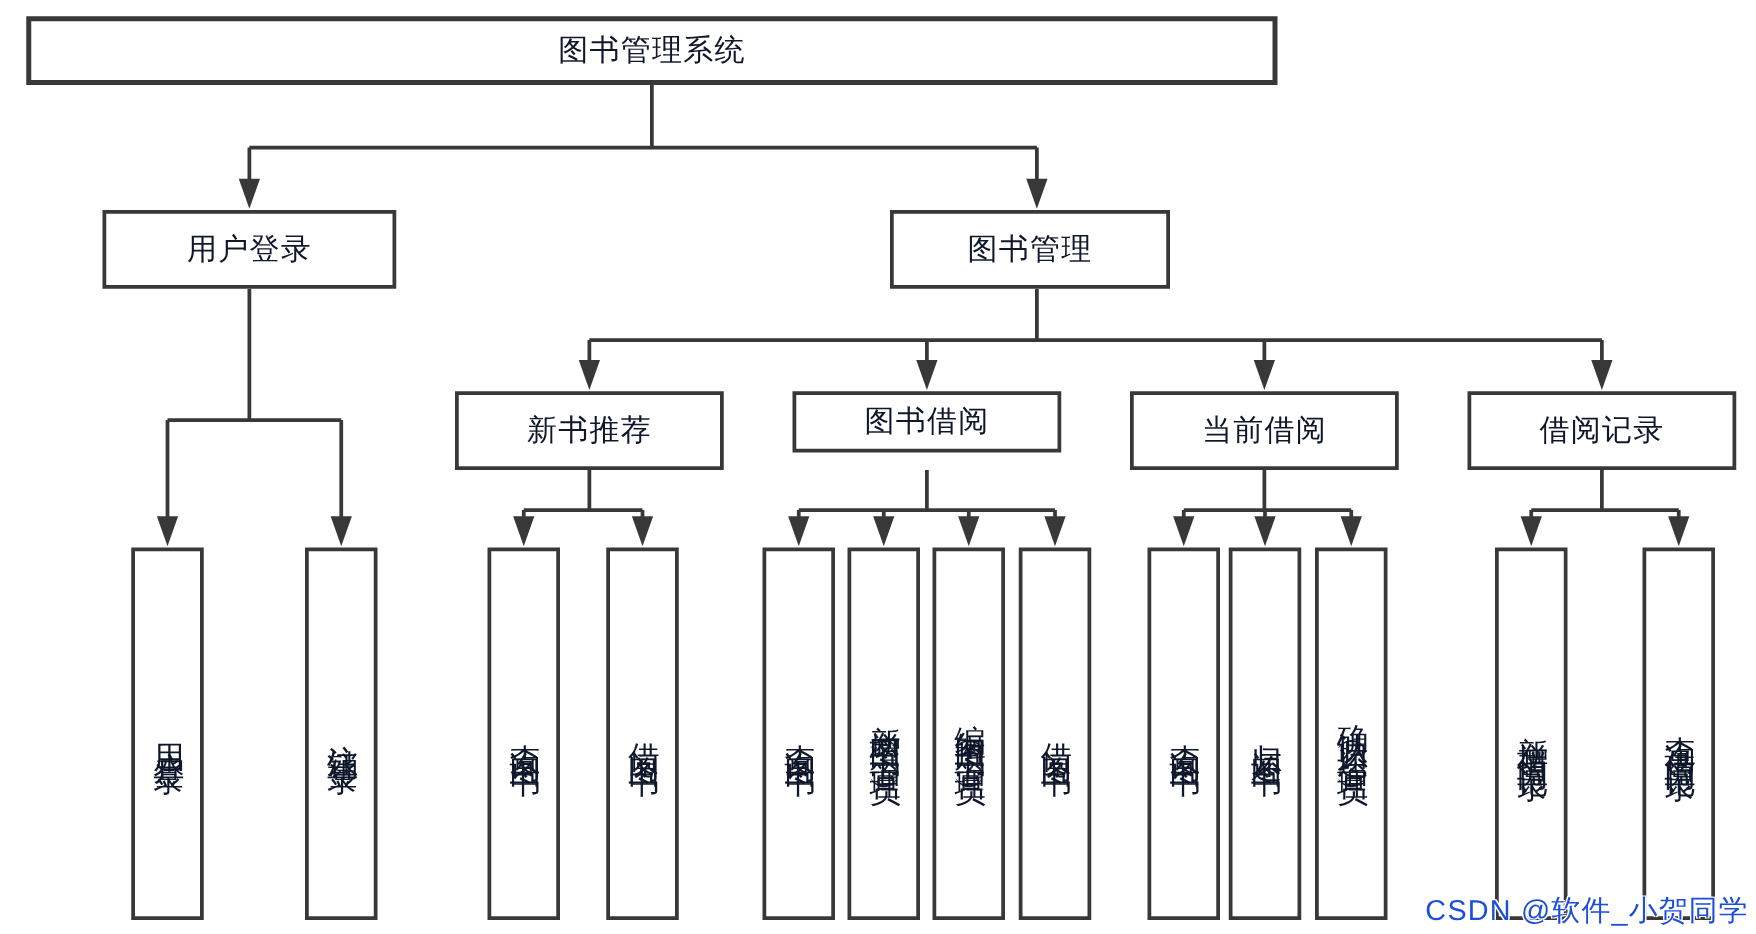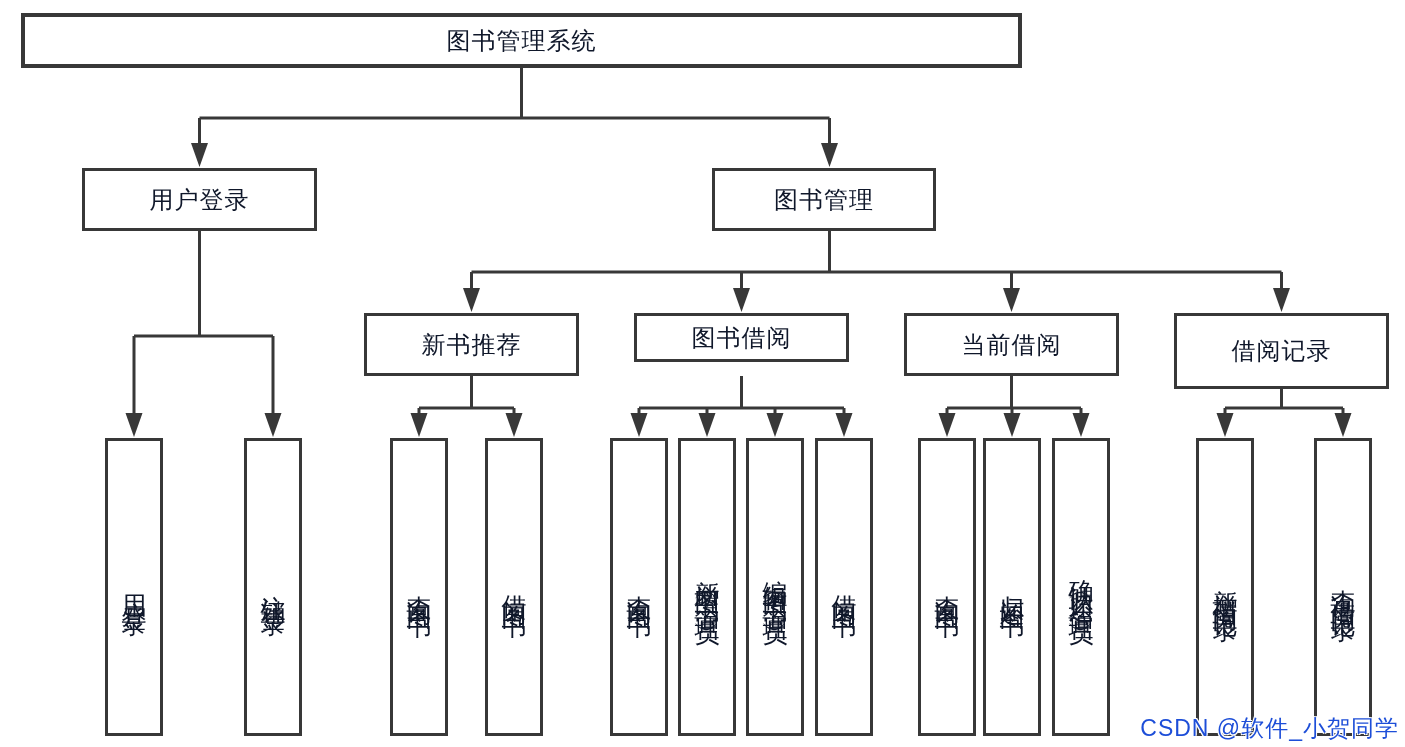--- a/index.html
+++ b/index.html
@@ -111,21 +111,21 @@
   </svg>
 
   <div class="box h root" style="left:21px; top:13px; width:1001px; height:55px;">图书管理系统</div>
 
   <div class="box h" style="left:82px; top:168px; width:235px; height:63px;">用户登录</div>
   <div class="box h" style="left:712px; top:168px; width:224px; height:63px;">图书管理</div>
 
   <div class="box h" style="left:364px; top:313px; width:215px; height:63px;">新书推荐</div>
   <div class="box h" style="left:634px; top:313px; width:215px; height:49px;">图书借阅</div>
   <div class="box h" style="left:904px; top:313px; width:215px; height:63px;">当前借阅</div>
-  <div class="box h" style="left:1174px; top:313px; width:215px; height:76px;">借阅记录</div>
+  <div class="box h" style="left:1174px; top:313px; width:215px; height:63px;">借阅记录</div>
 
   <div class="box v" style="left:105px; top:438px; width:58px; height:298px;">用户登录</div>
   <div class="box v" style="left:244px; top:438px; width:58px; height:298px;">注销登录</div>
 
   <div class="box v" style="left:390px; top:438px; width:58px; height:298px;">查询图书</div>
   <div class="box v" style="left:485px; top:438px; width:58px; height:298px;">借阅图书</div>
 
   <div class="box v" style="left:610px; top:438px; width:58px; height:298px;">查询图书</div>
   <div class="box v" style="left:678px; top:438px; width:58px; height:298px;">新增图书（管理员）</div>
   <div class="box v" style="left:746px; top:438px; width:58px; height:298px;">编辑图书（管理员）</div>

